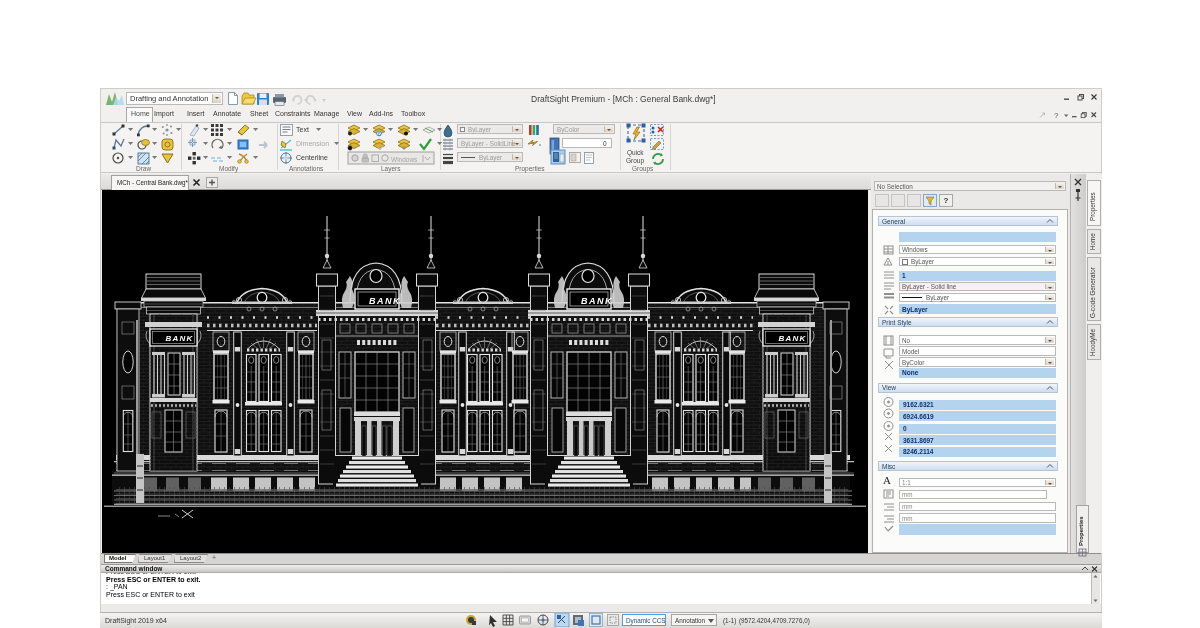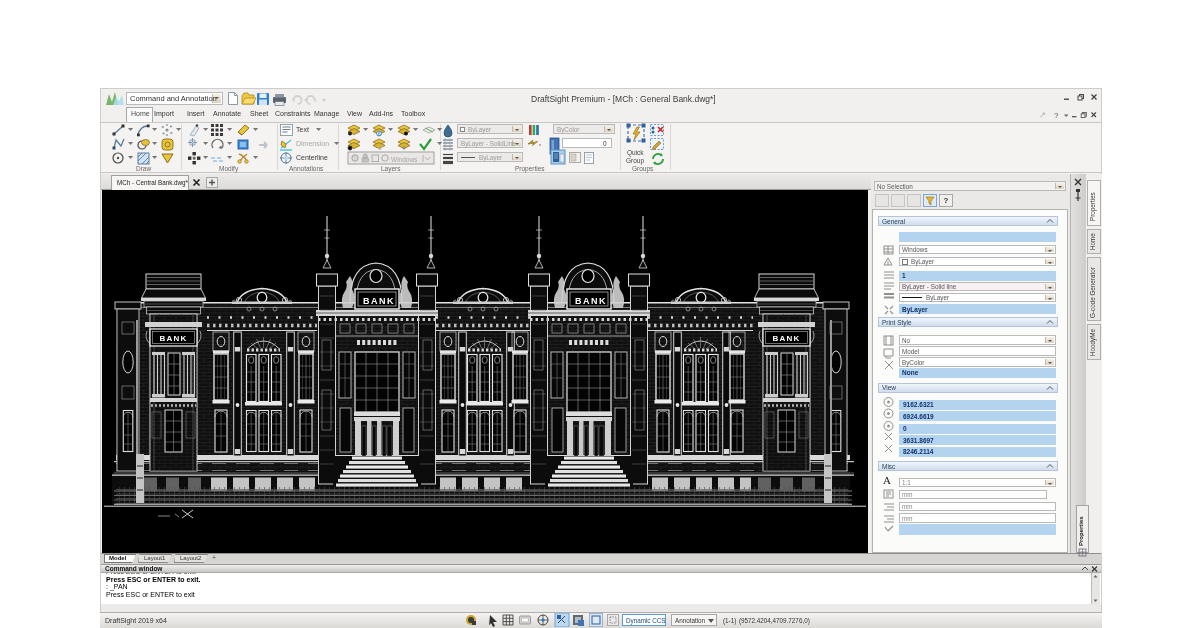--- a/index.html
+++ b/index.html
@@ -15,21 +15,21 @@
 
 <div class="a" id="win" style="left:100px;top:88px;width:1002px;height:540px;background:#f1f0ef;border:1px solid #cfcdcb;border-bottom:none;"></div>
 
 <svg class="a" style="left:103px;top:89px" width="24" height="20" viewBox="0 0 24 20">
  <path d="M3 16 L6 5 L9 13 L12 3 L15 16 Z" fill="#79b468"></path>
  <path d="M10 16 L13 8 L16 12 L19 6 L21 16 Z" fill="#aadcf0" opacity="0.85"></path>
 </svg>
 <div class="fld" style="left:126px;top:92px;width:97px;height:13px;">
     <div class="ddb"></div>
   </div>
-<div class="tx" style="left:130px;top:94px;font-size:7.5px;color:#333;">Command and Annotation</div>
+<div class="tx" style="left:130px;top:94px;font-size:7.5px;color:#333;">Drafting and Annotation</div>
 <svg class="a" style="left:227px;top:91px" width="110" height="15" viewBox="0 0 110 15">
 
  <path d="M1.5 1.5 h6 l3 3 v9 h-9 z" fill="#fdfdfd" stroke="#8899a8" stroke-width="1"></path>
  <path d="M7.5 1.5 v3 h3" fill="none" stroke="#8899a8"></path>
 
  <path d="M15 5 l2-3 h4 l1 2 h5 v9 h-12 z" fill="#f3c73f" stroke="#a98b1f" stroke-width="0.8"></path>
  <path d="M15 13 l3-6 h11 l-3 6 z" fill="#fadc6e" stroke="#a98b1f" stroke-width="0.8"></path>
 
  <rect x="30" y="2" width="12" height="12" rx="1" fill="#2f7fd0"></rect>
  <rect x="32.5" y="2.5" width="7" height="4.5" fill="#e8f2fb"></rect>
@@ -593,21 +593,21 @@
 <rect x="722" y="264" width="8" height="49" fill="#c5c5c5"></rect>
 <path d="M723 276 h6 M723 288 h6 M723 300 h6" stroke="#222" stroke-width="1"></path>
 <rect x="728" y="130" width="2" height="134" fill="#9a9a9a"></rect>
 <use href="#tw" x="38"></use>
       <use href="#tw" x="651"></use>
 <use href="#pv" x="216"></use>
       <use href="#pv" x="428"></use>
 <path d="M80 320 l11 8 M91 320 l-11 8" stroke="#cccccc" stroke-width="1"></path>
 <path d="M56 326 h12 M73 324 l4 3" stroke="#aaaaaa" stroke-width="0.8"></path>
 </svg>
-<div style="position:absolute;left:0;top:0;width:766px;height:363px;transform:translateZ(0);font-family:'Liberation Sans',sans-serif;">
+<div style="position:absolute;left:6px;top:0;width:766px;height:363px;transform:translateZ(0);font-family:'Liberation Sans',sans-serif;font-style:italic;">
  <div style="position:absolute;left:245px;top:105.5px;width:64px;text-align:center;font-size:9px;font-weight:bold;letter-spacing:1.5px;color:#fff;">BANK</div>
  <div style="position:absolute;left:457px;top:105.5px;width:64px;text-align:center;font-size:9px;font-weight:bold;letter-spacing:1.5px;color:#fff;">BANK</div>
  <div style="position:absolute;left:44px;top:144.2px;width:55px;text-align:center;font-size:8px;font-weight:bold;letter-spacing:1.2px;color:#fff;">BANK</div>
  <div style="position:absolute;left:657px;top:144.2px;width:55px;text-align:center;font-size:8px;font-weight:bold;letter-spacing:1.2px;color:#fff;">BANK</div>
 </div>
 </div>
 
 <div class="a" style="left:101px;top:553px;width:1000px;height:11px;background:#d7d5d2;border-top:1px solid #8f8f8f;"></div>
 <div class="a" style="left:104px;top:554px;width:32px;height:9px;background:#fbfbfa;border:1px solid #777;clip-path:polygon(0 0,100% 0,88% 100%,0 100%);"></div>
 <div class="tx" style="left:109px;top:555px;font-size:6px;font-weight:bold;color:#111;">Model</div>

